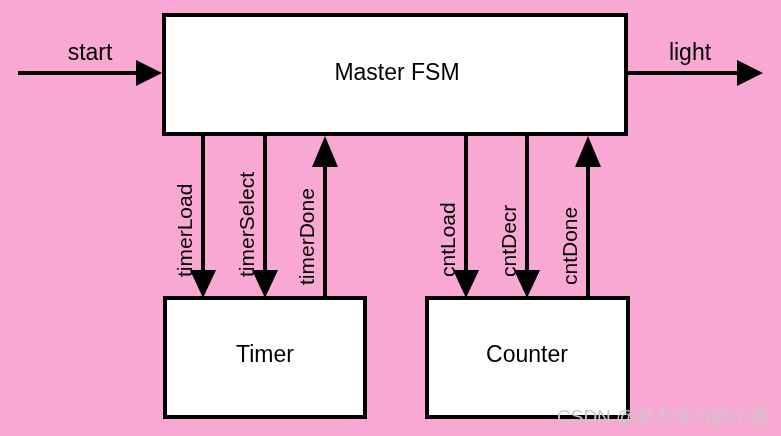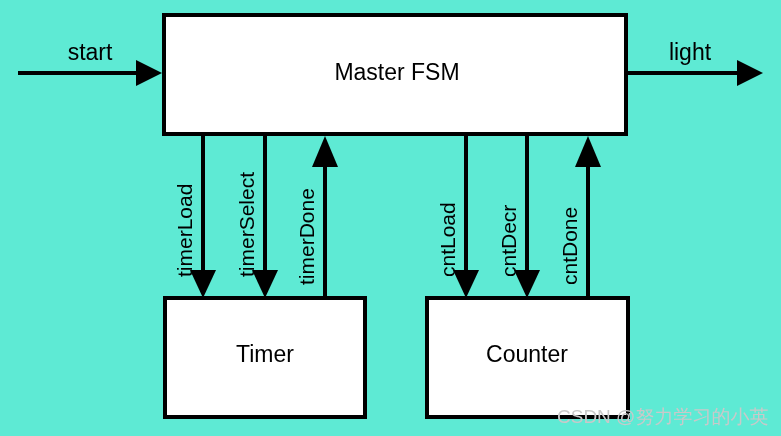--- a/index.html
+++ b/index.html
@@ -7,21 +7,21 @@
     padding: 0;
     background: #ffffff;
   }
   body {
     font-family: "Liberation Sans", sans-serif;
   }
   #canvas {
     position: relative;
     width: 781px;
     height: 436px;
-    background: #5eead4;
+    background: #f9a8d4;
     overflow: hidden;
   }
   svg.diagram {
     position: absolute;
     left: 0;
     top: 0;
     width: 781px;
     height: 436px;
   }
   .blk-rect {

